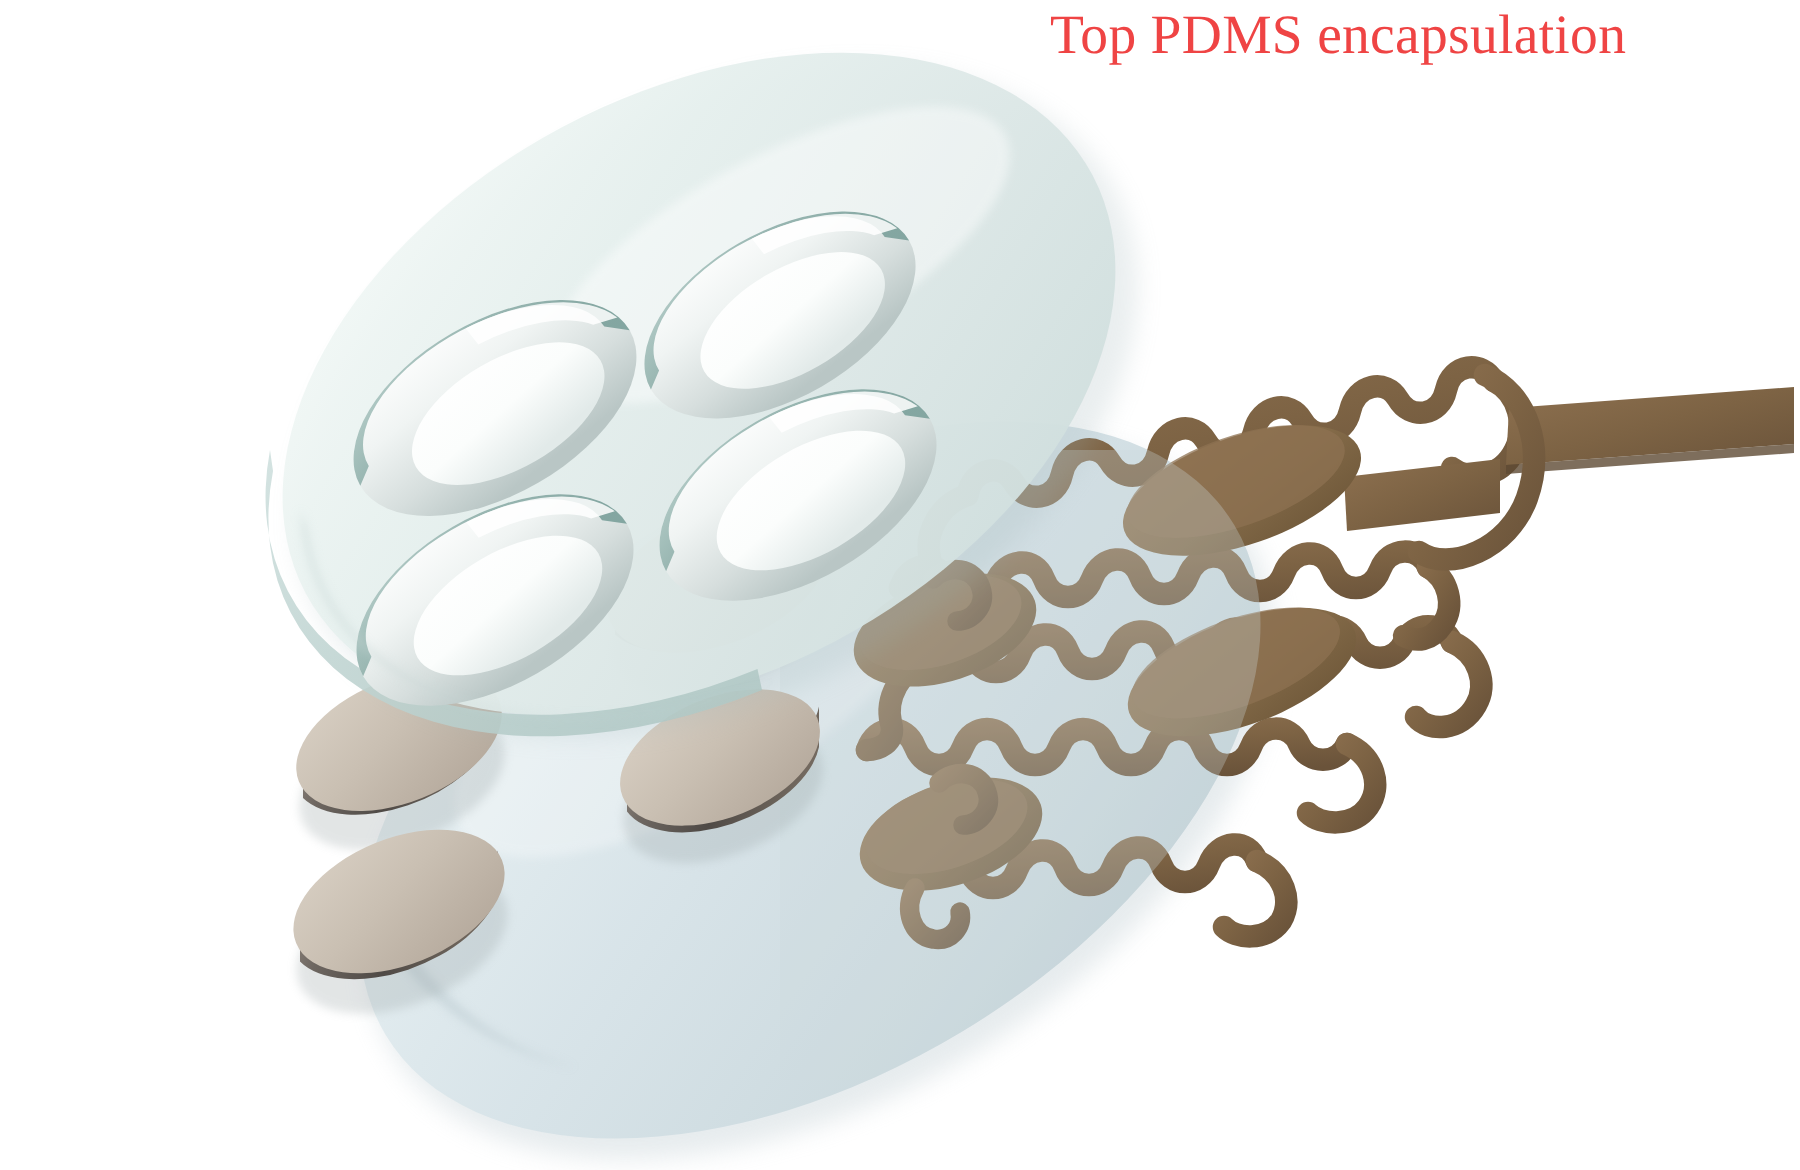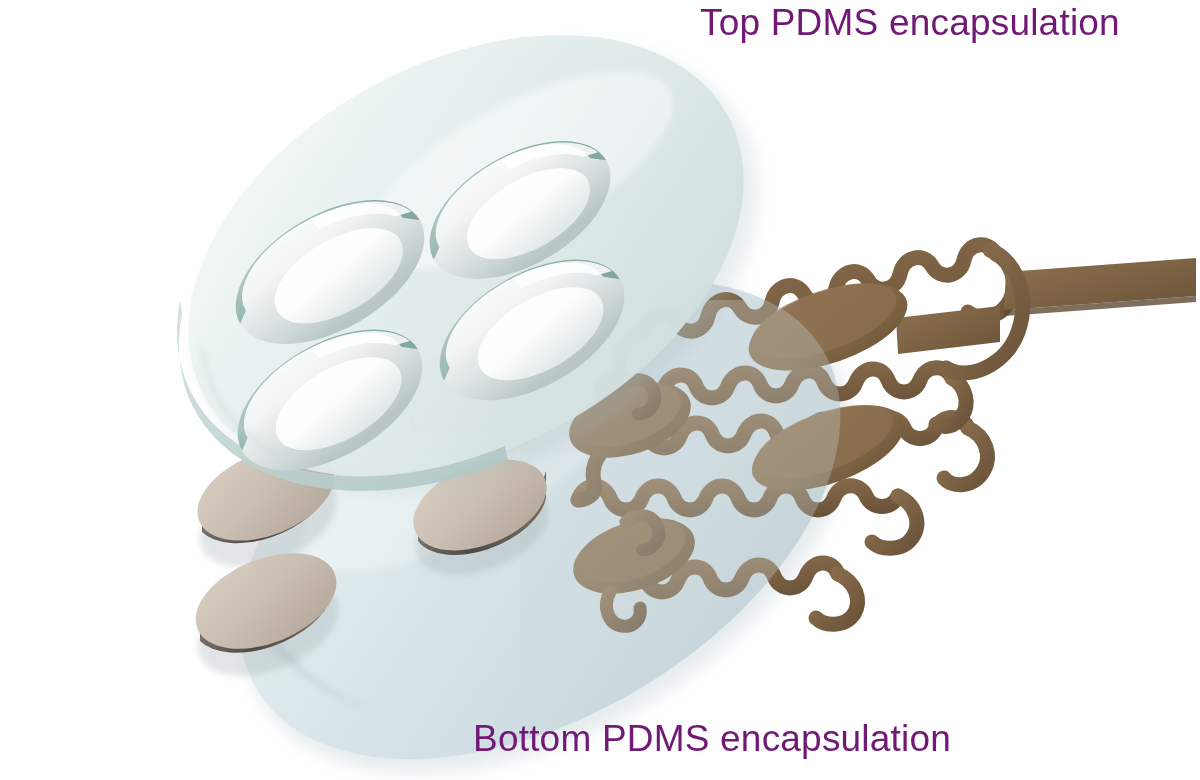--- a/index.html
+++ b/index.html
@@ -19,23 +19,23 @@
     overflow: hidden;
   }
   #scene {
     position: absolute;
     inset: 0;
     width: 1200px;
     height: 780px;
   }
   .caption {
     position: absolute;
-    font-family: Liberation Sans, sans-serif;
+    font-family: Liberation Serif, serif;
     font-weight: 400;
-    color: #701a75;
+    color: #ef4444;
     white-space: nowrap;
     letter-spacing: 0.2px;
   }
   #caption-top {
     top: 2px;
     left: 700px;
     font-size: 37px;
   }
   #caption-bottom {
     top: 718px;
@@ -309,15 +309,14 @@
         <use href="#ringCollar"></use>
       </g>
 
       <path d="M 200 340 A 297 194 -28 0 0 520 452 A 297 194 -28 0 1 205 352 Z" fill="#c6d6d4" opacity="0.5" filter="url(#fSoft)"></path>
     </g>
 
   </svg>
 
   <div class="caption" id="caption-top">Top PDMS encapsulation</div>
 
-  <div class="caption" id="caption-bottom">Bottom PDMS encapsulation</div>
 
 </div>
 
 </body></html>

